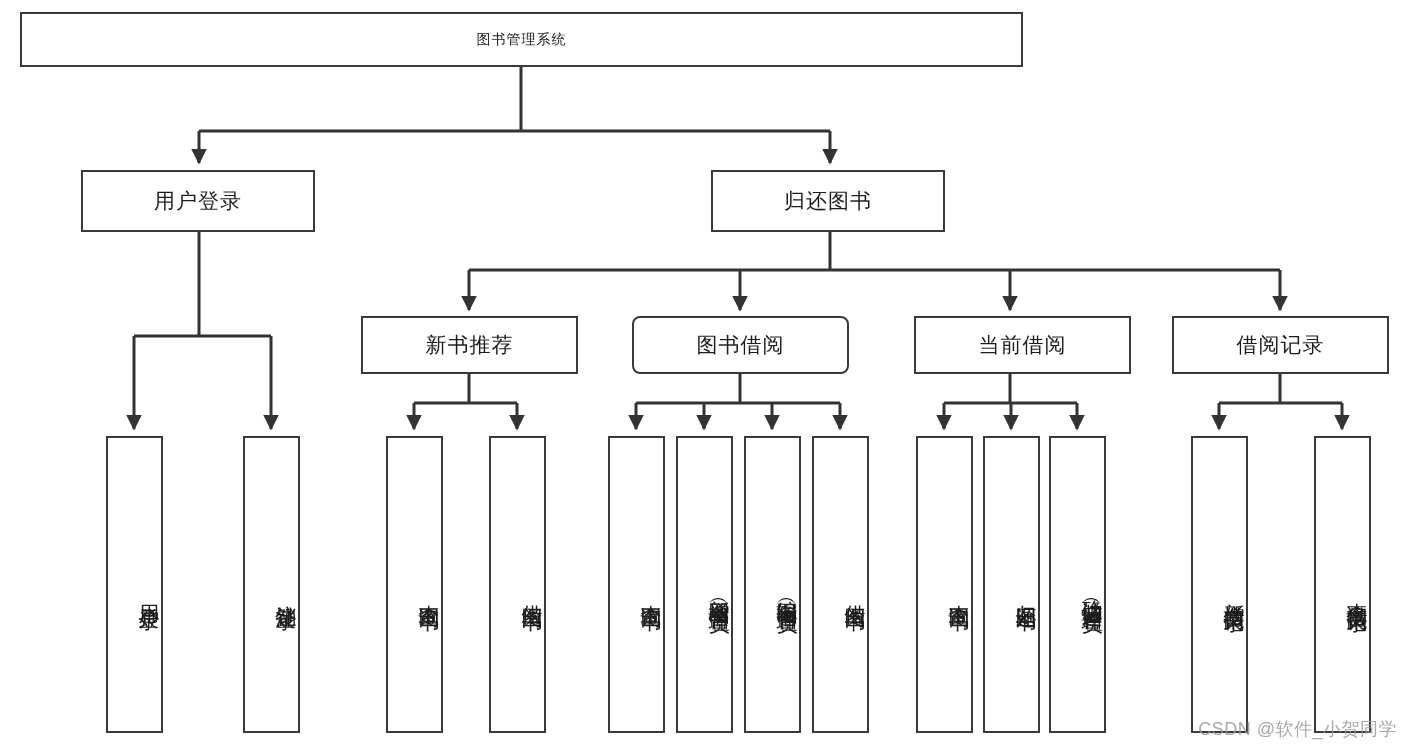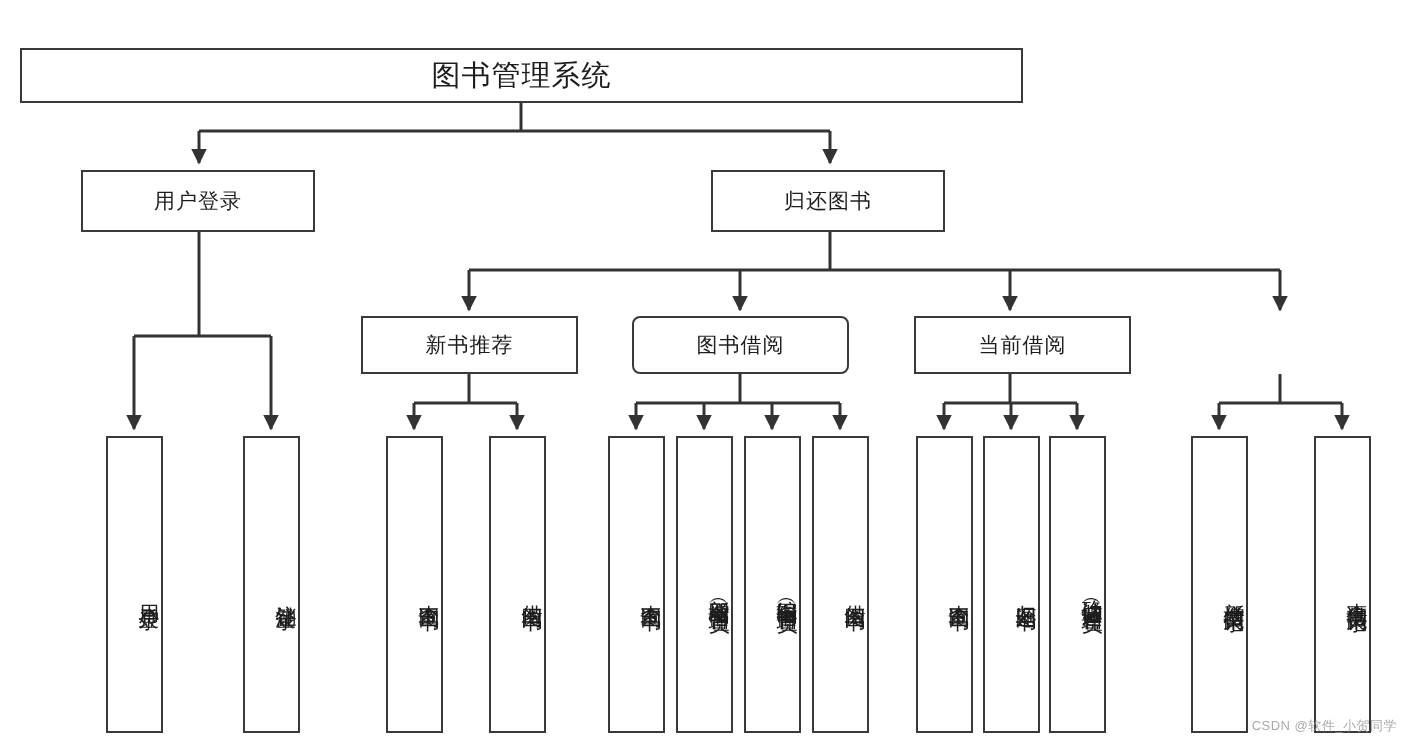--- a/index.html
+++ b/index.html
@@ -25,21 +25,21 @@
     align-items:center;
     justify-content:center;
     color:#1d1d1d;
     z-index:3;
   }
   .node.h{
     font-size:21px;
     letter-spacing:1px;
     white-space:nowrap;
   }
-  .node.root{ font-size:29px;margin-top:36px; }
+  .node.root{ font-size:14px; }
   .node.v{
     font-size:21px;
     writing-mode:vertical-rl;
     text-orientation:upright;
     align-items:flex-start;
     justify-content:center;
     padding-top:14px;
     line-height:1.18;
     letter-spacing:2px;
     white-space:nowrap;
@@ -47,22 +47,22 @@
   svg#wires{
     position:absolute;
     left:0;top:0;
     width:1405px;height:747px;
     z-index:1;
     pointer-events:none;
   }
   #watermark{
     position:absolute;
     right:8px;
-    bottom:12px;
-    font-size:13px;
+    bottom:6px;
+    font-size:18px;
     color:#9a9a9a;
     opacity:.85;
     letter-spacing:.5px;
     white-space:nowrap;
     z-index:5;
   }
 </style>
 </head>
 <body>
 
@@ -119,20 +119,21 @@
   </svg>
 
   <div class="node h root" style="left:20px;top:12px;width:1003px;height:55px;">图书管理系统</div>
 
   <div class="node h" style="left:81px;top:170px;width:234px;height:62px;">用户登录</div>
   <div class="node h" style="left:711px;top:170px;width:234px;height:62px;">归还图书</div>
 
   <div class="node h" style="left:361px;top:316px;width:217px;height:58px;">新书推荐</div>
   <div class="node h" style="left:632px;top:316px;width:217px;height:58px;border-radius:8px;">图书借阅</div>
   <div class="node h" style="left:902px;top:316px;width:217px;height:58px;margin-left:12px;">当前借阅</div>
+  <div class="node h" style="left:1172px;top:316px;width:217px;height:58px;">借阅记录</div>
 
   <div class="node v" style="left:106px;top:436px;width:57px;height:297px;">用户登录</div>
   <div class="node v" style="left:243px;top:436px;width:57px;height:297px;">注销登录</div>
 
   <div class="node v" style="left:386px;top:436px;width:57px;height:297px;">查询图书</div>
   <div class="node v" style="left:489px;top:436px;width:57px;height:297px;">借阅图书</div>
 
   <div class="node v" style="left:608px;top:436px;width:57px;height:297px;">查询图书</div>
   <div class="node v" style="left:676px;top:436px;width:57px;height:297px;">新增图书（管理员）</div>
   <div class="node v" style="left:744px;top:436px;width:57px;height:297px;">编辑图书（管理员）</div>

